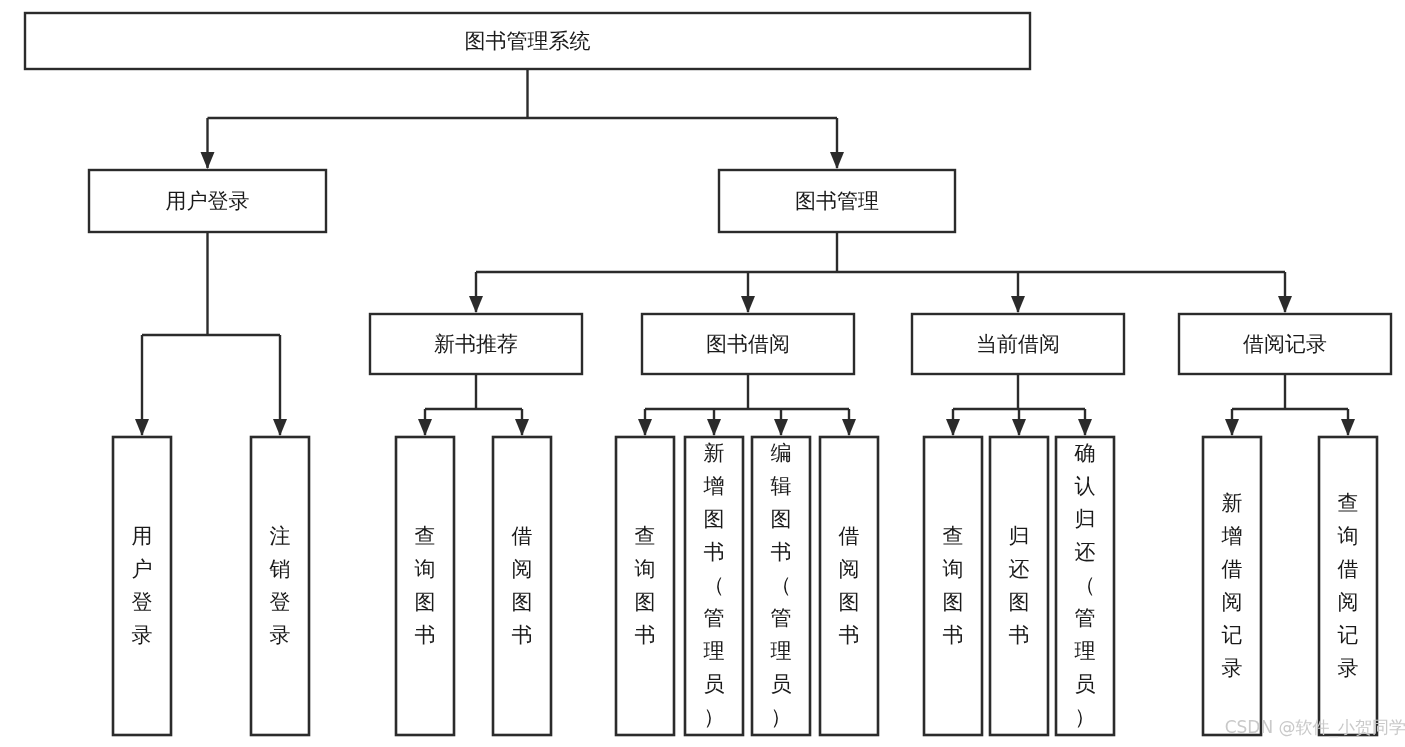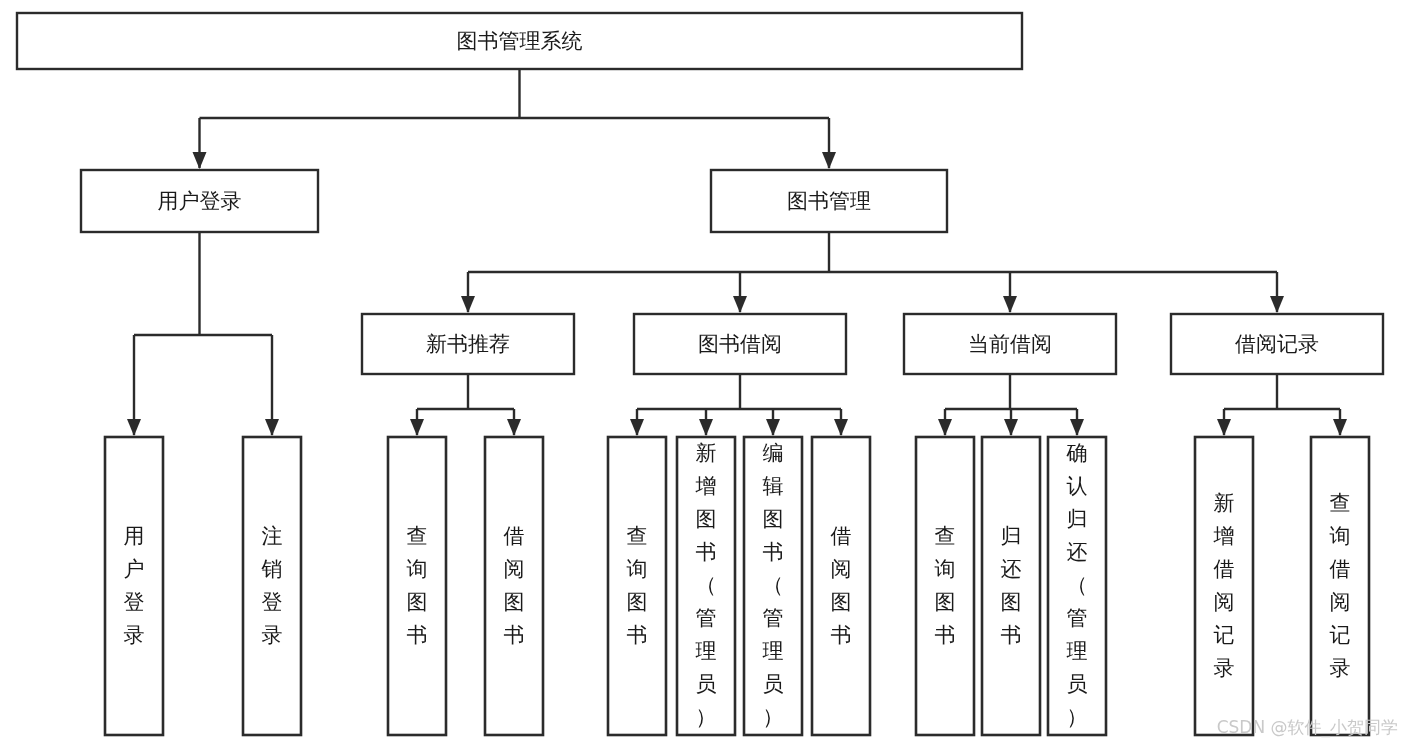--- a/index.html
+++ b/index.html
@@ -10,21 +10,21 @@
   }
   body {
     width: 1405px;
     height: 747px;
     position: relative;
     overflow: hidden;
     font-family: "DejaVu Sans", "Liberation Sans", sans-serif;
   }
   #diagram-root {
     position: absolute;
-    left: 0;
+    left: 8px;
     top: 0;
     width: 1245px;
     height: 747px;
   }
   svg.diagram-canvas {
     display: block;
     width: 1405px;
     height: 747px;
   }
   .node-box {

